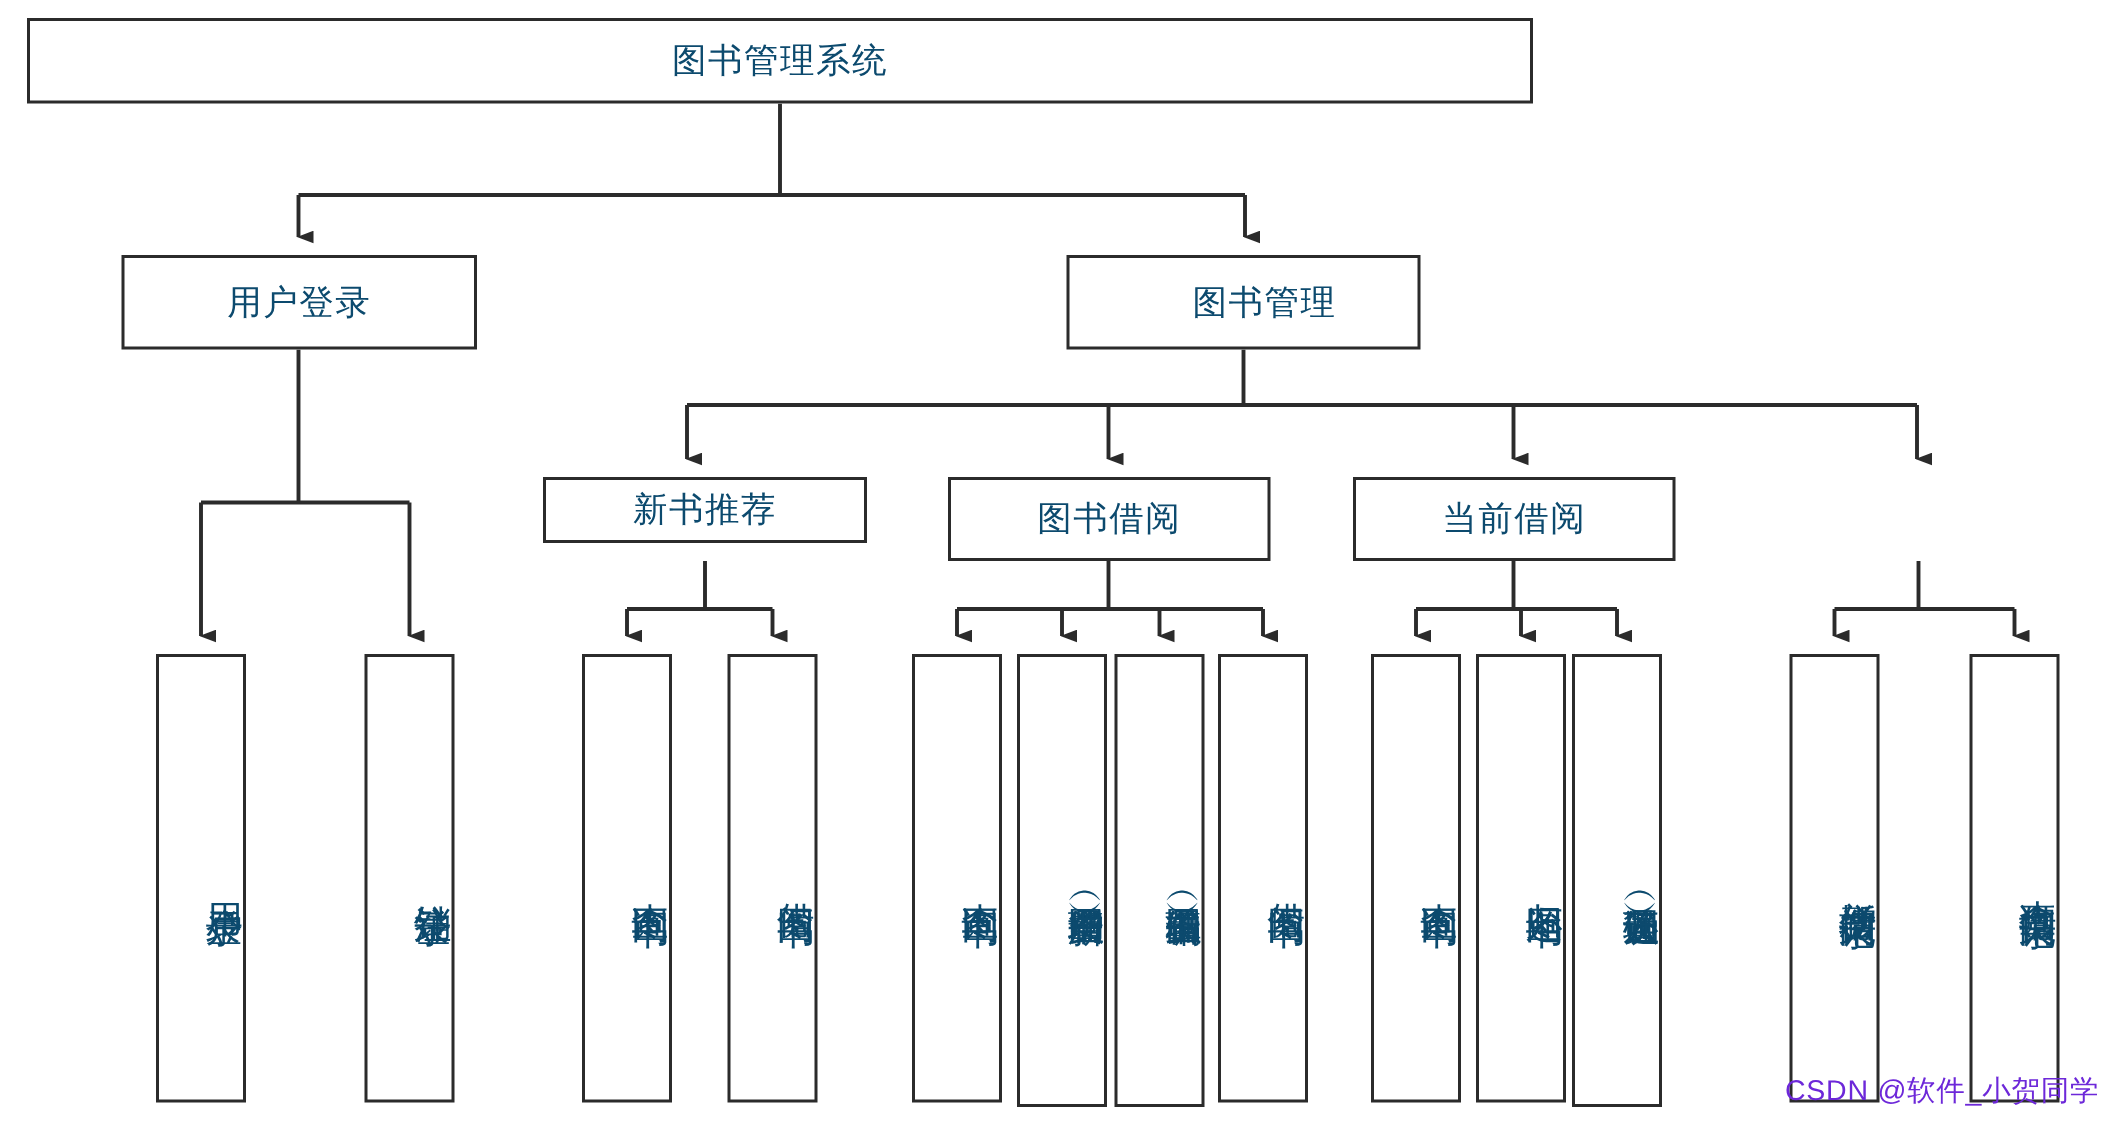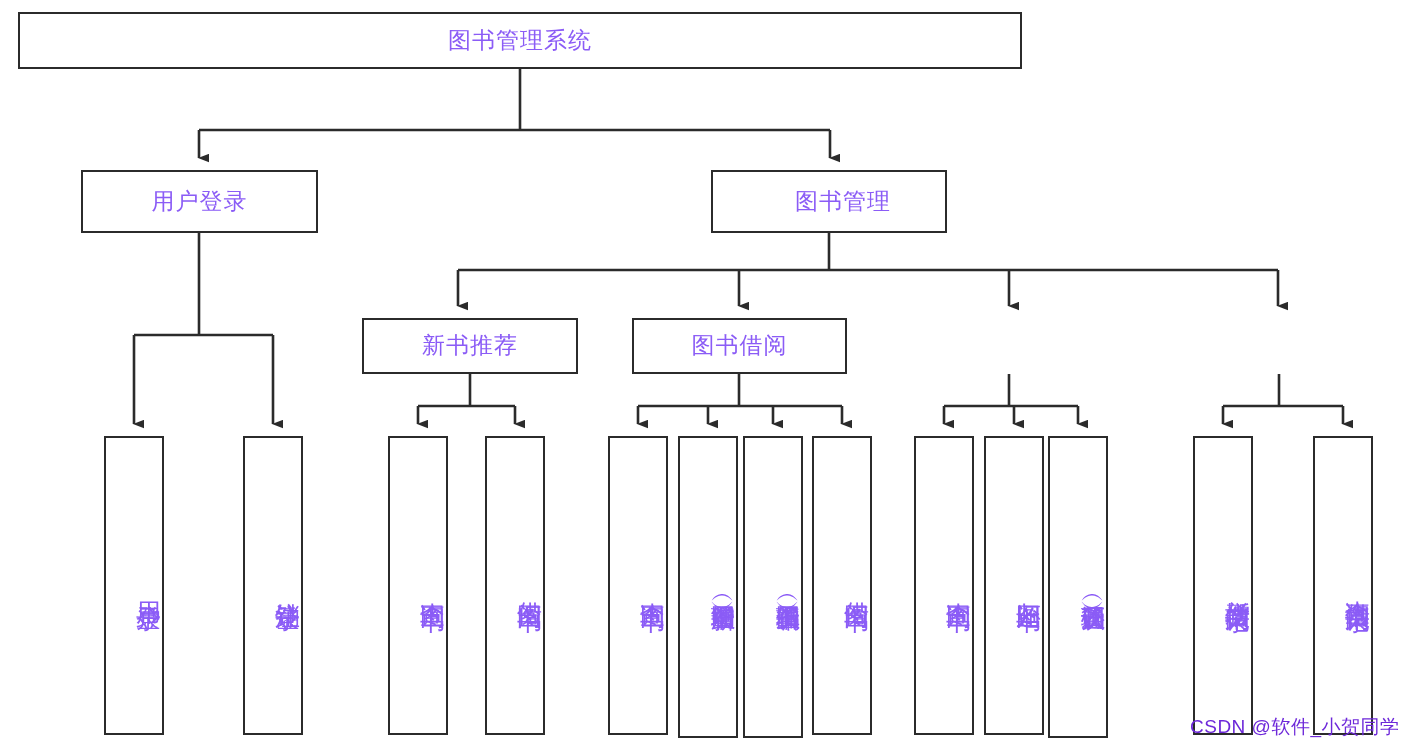--- a/index.html
+++ b/index.html
@@ -26,21 +26,21 @@
     pointer-events: none;
   }
   .node {
     position: absolute;
     box-sizing: border-box;
     border: 2px solid #2b2b2b;
     background: #ffffff;
     display: flex;
     align-items: center;
     justify-content: center;
-    color: #8b5cf6;
+    color: #0c4a6e;
   }
   .node.horizontal {
     font-size: 23px;
     letter-spacing: 1px;
     line-height: 1.2;
   }
   .node.vertical {
     writing-mode: vertical-rl;
     text-orientation: upright;
     font-size: 25px;
@@ -123,25 +123,28 @@
     <span>图书管理系统</span>
   </div>
 
   <div class="node horizontal" style="left:81px; top:170px; width:237px; height:63px;">
     <span>用户登录</span>
   </div>
   <div class="node horizontal" style="left:711px; top:170px; width:236px; height:63px;padding-left:28px;">
     <span>图书管理</span>
   </div>
 
-  <div class="node horizontal" style="left:362px; top:318px; width:216px; height:56px;">
+  <div class="node horizontal" style="left:362px; top:318px; width:216px; height:44px;">
     <span>新书推荐</span>
   </div>
   <div class="node horizontal" style="left:632px; top:318px; width:215px; height:56px;">
     <span>图书借阅</span>
+  </div>
+  <div class="node horizontal" style="left:902px; top:318px; width:215px; height:56px;">
+    <span>当前借阅</span>
   </div>
 
   <div class="node vertical" style="left:104px; top:436px; width:60px; height:299px;">
     <span>用户登录</span>
   </div>
   <div class="node vertical" style="left:243px; top:436px; width:60px; height:299px;">
     <span>注销登录</span>
   </div>
 
   <div class="node vertical" style="left:388px; top:436px; width:60px; height:299px;">

